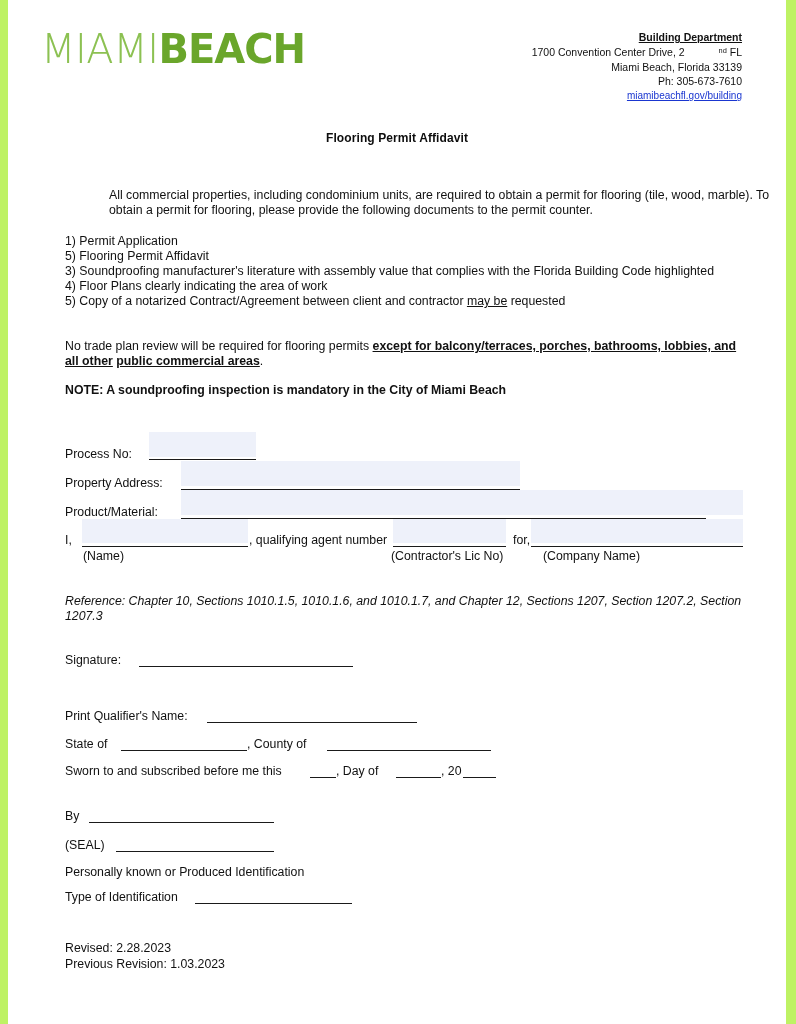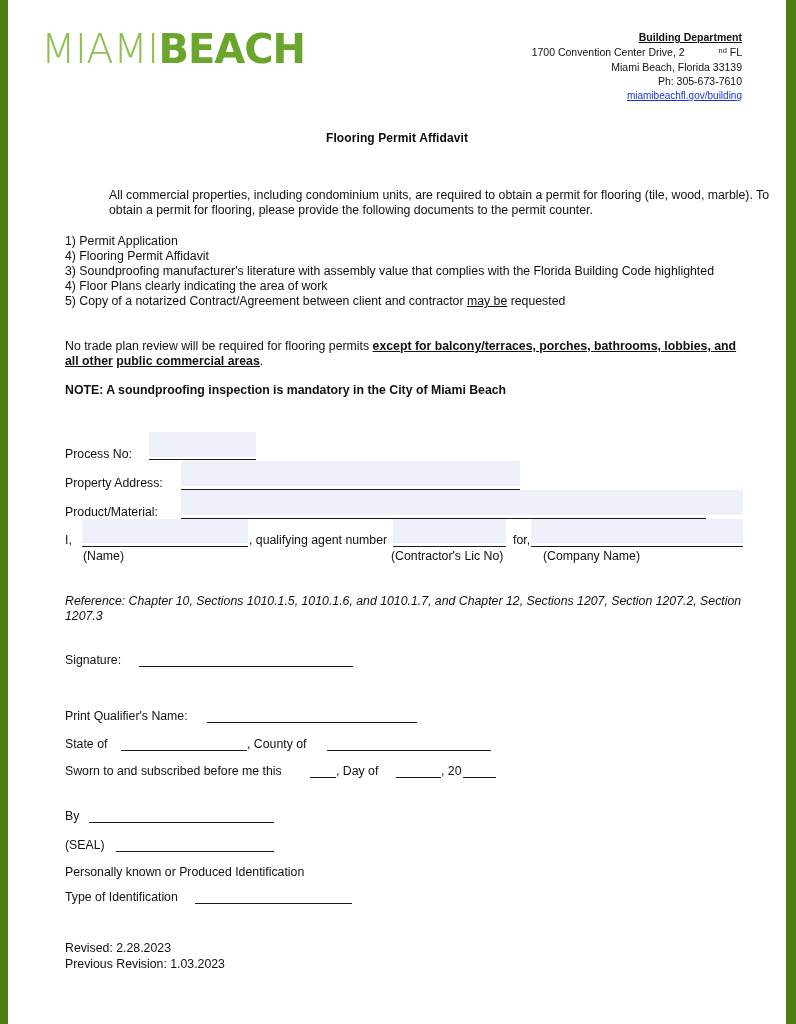--- a/index.html
+++ b/index.html
@@ -11,21 +11,21 @@
   body {
     width: 796px;
     height: 1024px;
     overflow: hidden;
     font-family: "Liberation Sans", sans-serif;
   }
   #viewer {
     position: relative;
     width: 796px;
     height: 1024px;
-    background: #4d7c0f;
+    background: #bef264;
     box-sizing: border-box;
   }
   #page {
     position: absolute;
     left: 8px;
     top: 0px;
     width: 778px;
     height: 1024px;
     background: #ffffff;
     box-sizing: border-box;
@@ -166,21 +166,21 @@
         <div>Ph: 305-673-7610</div>
         <div><a class="link" href="#">miamibeachfl.gov/building</a></div>
       </div>
 
       <div class="doc-title">Flooring Permit Affidavit</div>
 
       <div class="body-block p-intro">All commercial properties, including condominium units, are required to obtain a permit for flooring (tile, wood, marble). To obtain a permit for flooring, please provide the following documents to the permit counter.</div>
 
       <div class="body-block p-list">
         <div>1) Permit Application</div>
-        <div>4) Flooring Permit Affidavit</div>
+        <div>5) Flooring Permit Affidavit</div>
         <div>3) Soundproofing manufacturer's literature with assembly value that complies with the Florida Building Code highlighted</div>
         <div>4) Floor Plans clearly indicating the area of work</div>
         <div><span>5) Copy of a notarized Contract/Agreement between client and contractor </span><span class="u">may be</span><span> requested</span></div>
       </div>
 
       <div class="body-block p-notrade"><span>No trade plan review will be required for flooring permits </span><span class="bu">except for balcony/terraces, porches, bathrooms, lobbies, and all other</span><span> </span><span class="bu">public commercial areas</span><span>.</span></div>
 
       <div class="body-block p-note">NOTE: A soundproofing inspection is mandatory in the City of Miami Beach</div>
 
       <div class="fld" style="left:141px; top:432px; width:107px; height:25px;"></div>

